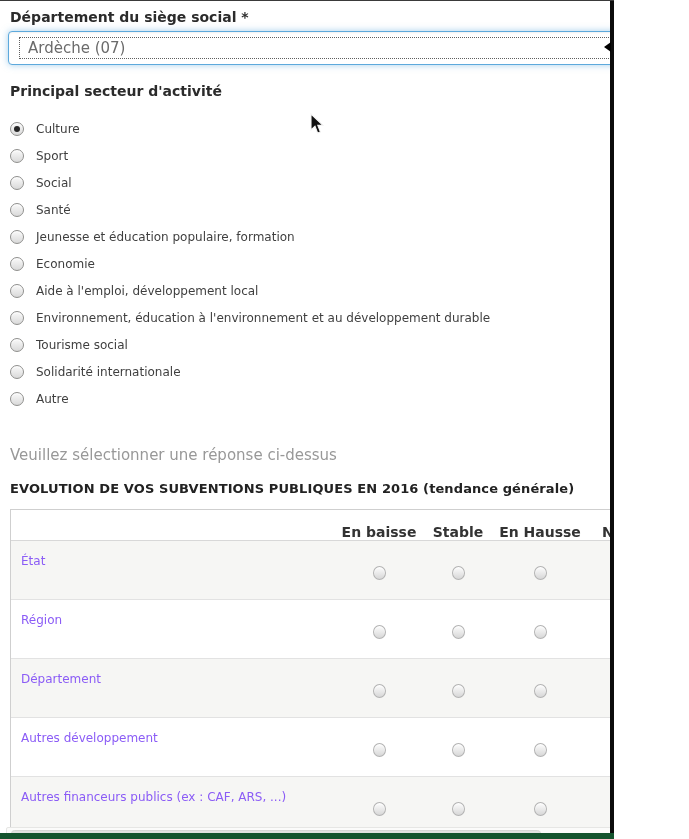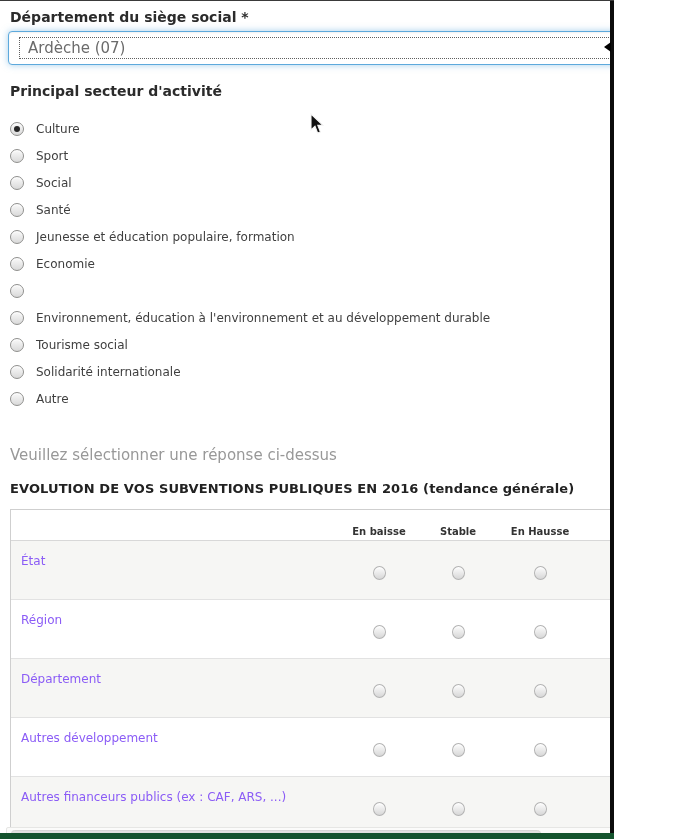--- a/index.html
+++ b/index.html
@@ -32,21 +32,21 @@
 
   .hint { position:absolute; left:10px; top:445px; font-size:15px; color:#989898; }
 
   .table-title { position:absolute; left:10px; top:480px; font-weight:bold; font-size:13px;
                  color:#222; letter-spacing:.1px; white-space:nowrap; }
 
   .table-wrap { position:absolute; left:10px; top:508px; width:675px; height:319px; overflow:hidden; }
   .stable { width:700px; border:1px solid #cfcfcf; border-right:none; background:#fff; }
   .trow { display:grid; grid-template-columns:330px 76px 82px 82px 130px; }
   .thead-row { height:31px; border-bottom:1px solid #d8d8d8; }
-  .th { font-weight:bold; font-size:10px; color:#333; text-align:center; align-self:center; white-space:nowrap;margin-top:13px; }
+  .th { font-weight:bold; font-size:14px; color:#333; text-align:center; align-self:center; white-space:nowrap;margin-top:13px; }
   .drow { height:59px; border-bottom:1px solid #e2e2e2; }
   .drow.striped { background:#f6f6f4; }
   .drow:last-child { border-bottom:none; }
   .tlabel { font-size:12px; color:#8b5cf6; padding:13px 8px 0 10px; white-space:nowrap; }
   .tcell { display:flex; justify-content:center; align-items:flex-start; padding-top:25px; }
   .radio2 { width:13px; height:14px; border-radius:50%; border:1px solid #b3b3b3;
             background:linear-gradient(#fdfdfd,#d7d7d7); box-shadow:inset 0 1px 1px rgba(255,255,255,.9); }
 
   .hscrollbar { position:absolute; left:6px; top:826px; width:677px; height:12px;
                 background:#fbfbfa; border:1px solid #e6e6e4; border-radius:2px; }
@@ -92,20 +92,21 @@
     <div class="option">
       <span class="radio"></span>
       <span class="option-label">Jeunesse et éducation populaire, formation</span>
     </div>
     <div class="option">
       <span class="radio"></span>
       <span class="option-label">Economie</span>
     </div>
     <div class="option">
       <span class="radio"></span>
+      <span class="option-label">Aide à l'emploi, développement local</span>
     </div>
     <div class="option">
       <span class="radio"></span>
       <span class="option-label">Environnement, éducation à l'environnement et au développement durable</span>
     </div>
     <div class="option">
       <span class="radio"></span>
       <span class="option-label">Tourisme social</span>
     </div>
     <div class="option">

